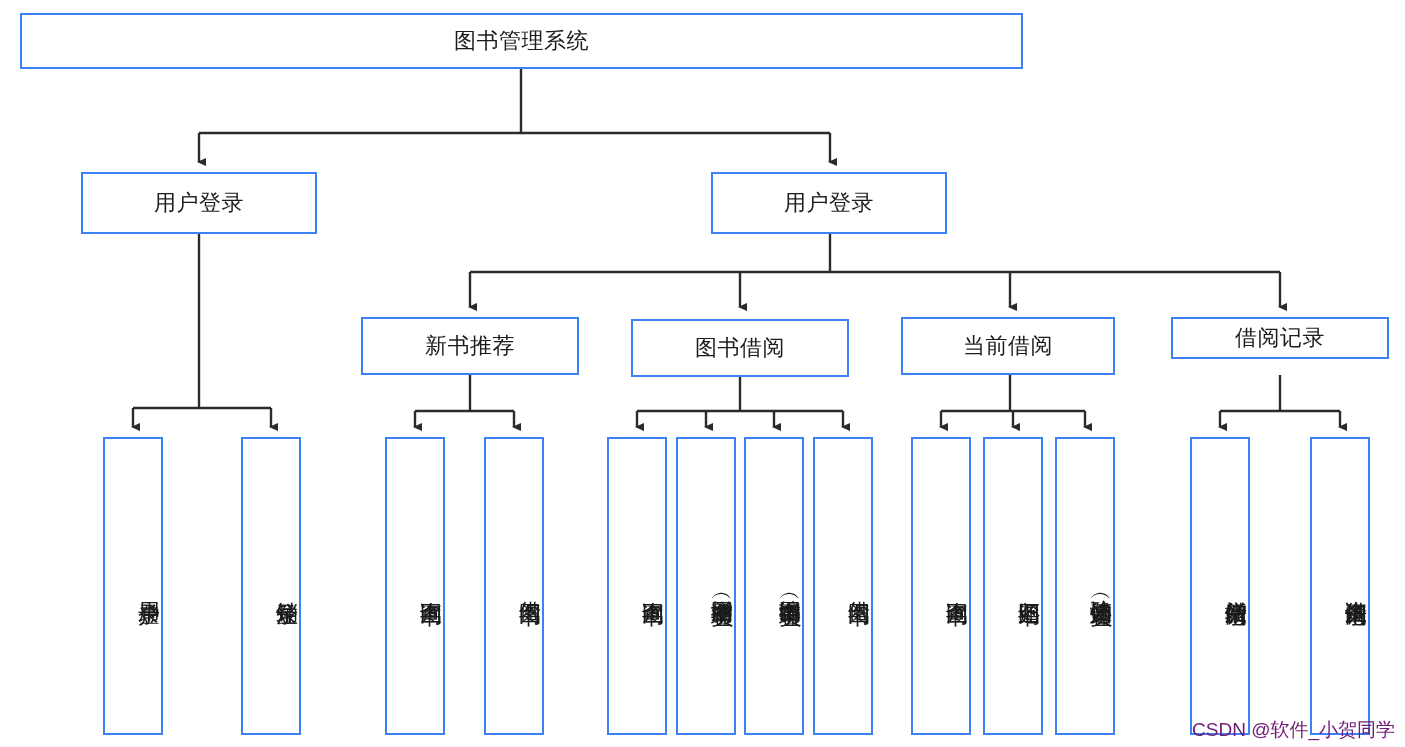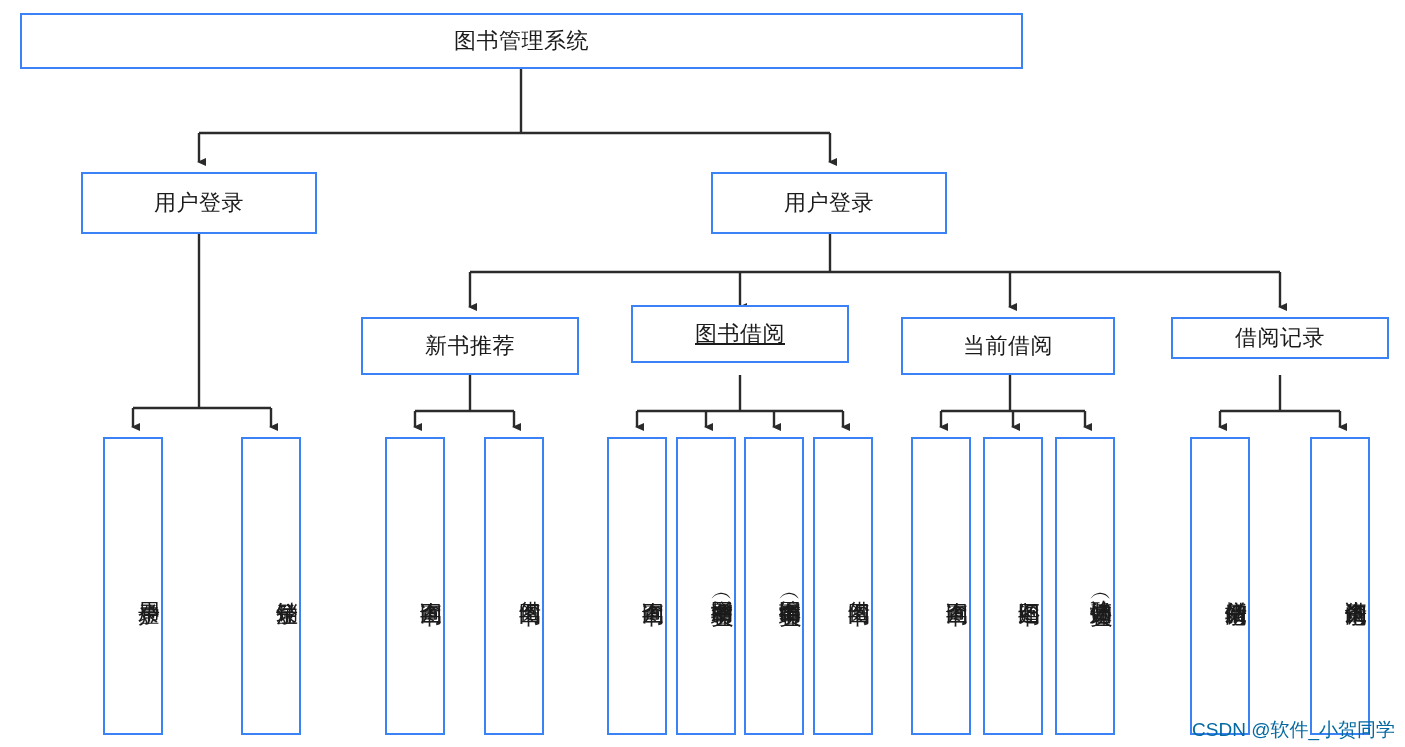--- a/index.html
+++ b/index.html
@@ -53,21 +53,21 @@
   .node-v .vtext {
     writing-mode: vertical-rl;
     text-orientation: upright;
     display: block;
   }
   .watermark {
     position: absolute;
     right: 10px;
     bottom: 4px;
     font-size: 19px;
-    color: #0369a1;
+    color: #701a75;
     white-space: nowrap;
     user-select: none;
   }
 </style>
 </head>
 <body>
 
 <div id="canvas">
 
   <svg class="edges" viewBox="0 0 1405 747">
@@ -127,21 +127,21 @@
   <div class="node node-h" style="left:81px; top:172px; width:236px; height:62px;">
     <span>用户登录</span>
   </div>
   <div class="node node-h" style="left:711px; top:172px; width:236px; height:62px;">
     <span>用户登录</span>
   </div>
 
   <div class="node node-h" style="left:361px; top:317px; width:218px; height:58px;">
     <span>新书推荐</span>
   </div>
-  <div class="node node-h" style="left:631px; top:305px; width:218px; height:58px;text-decoration:underline;">
+  <div class="node node-h" style="left:631px; top:319px; width:218px; height:58px;">
     <span>图书借阅</span>
   </div>
   <div class="node node-h" style="left:901px; top:317px; width:214px; height:58px;">
     <span>当前借阅</span>
   </div>
   <div class="node node-h" style="left:1171px; top:317px; width:218px; height:42px;">
     <span>借阅记录</span>
   </div>
 
   <div class="node node-v" style="left:103px; top:437px; width:60px; height:298px;">

